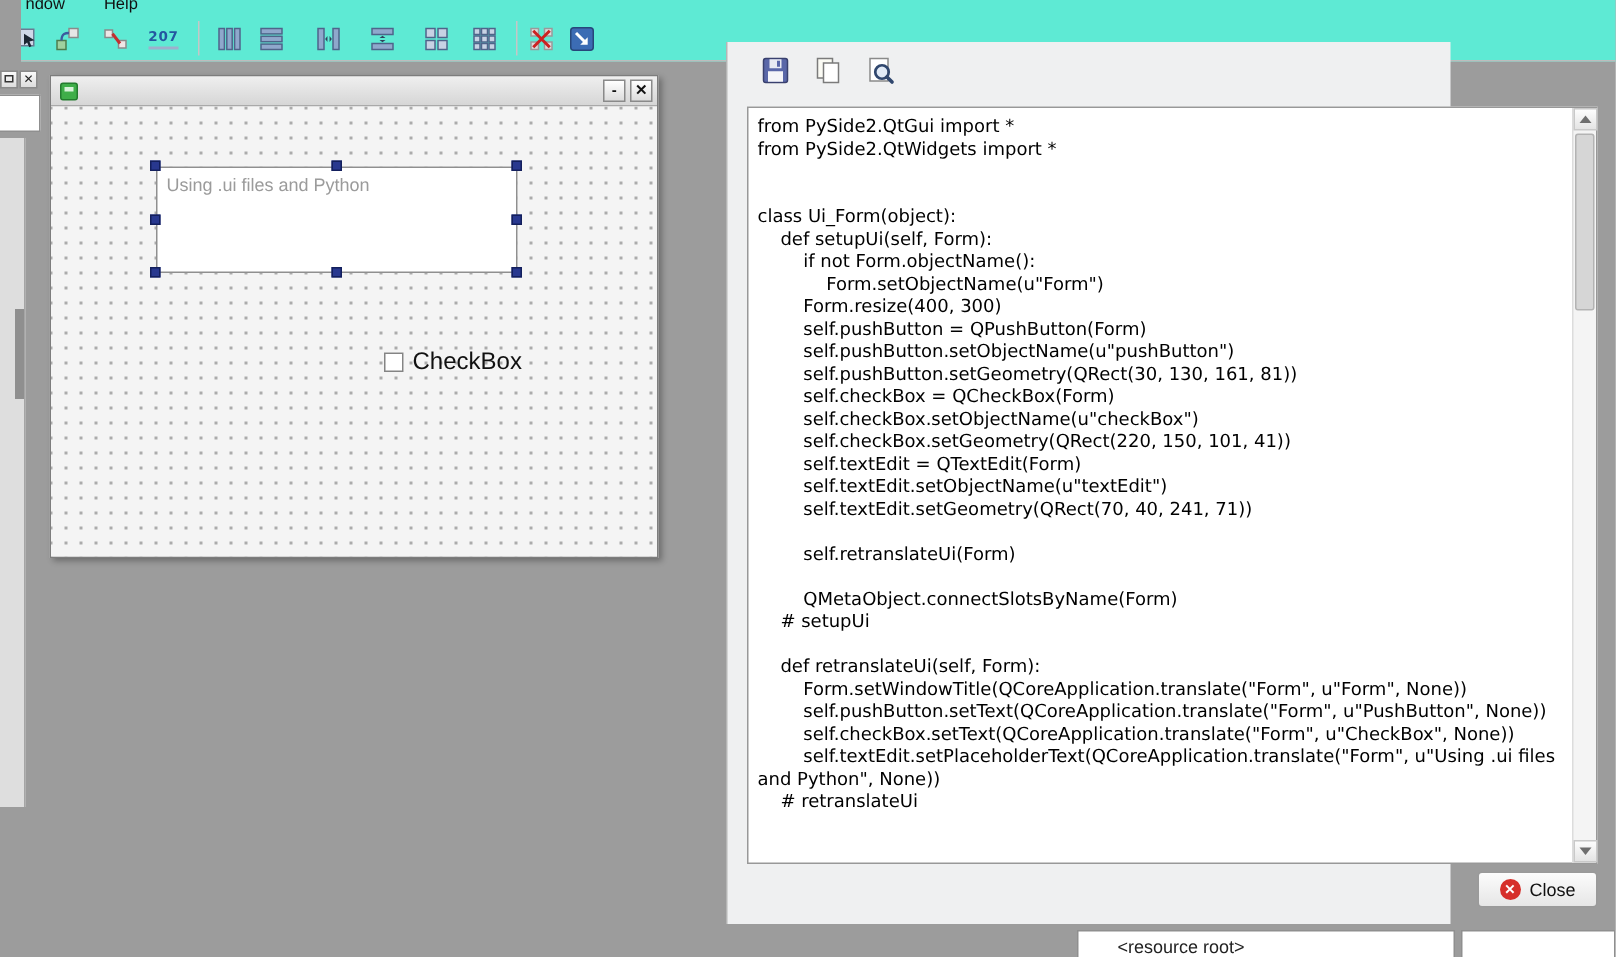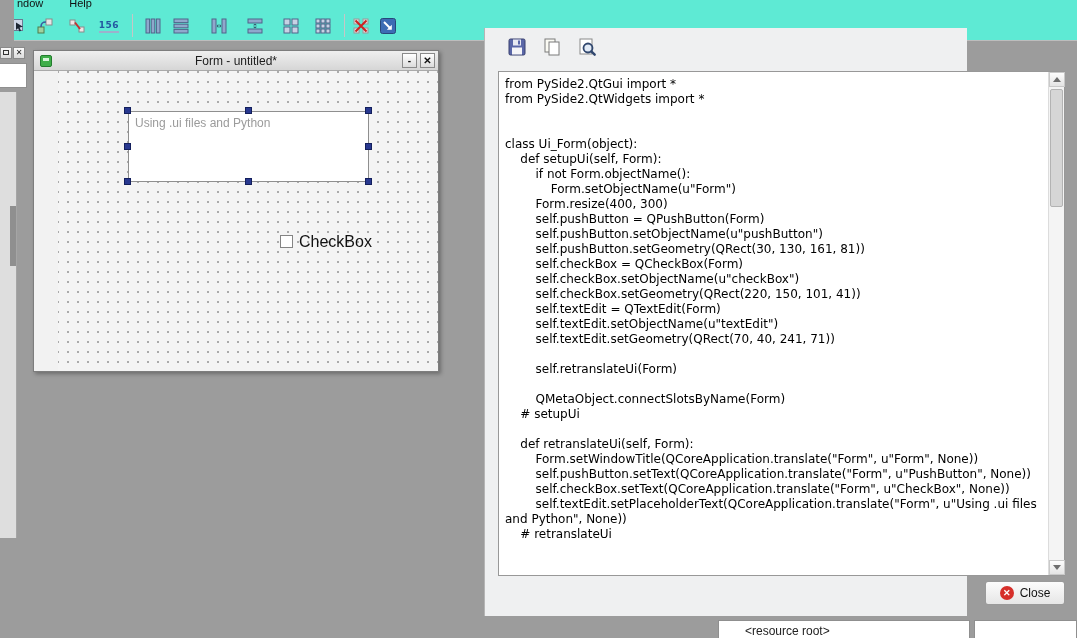--- a/index.html
+++ b/index.html
@@ -33,21 +33,21 @@
           border-bottom:1px solid #a9a9a9; display:flex; align-items:center; padding:0 3px; }
   .form-icon { width:12px; height:12px; background:#3fae49; border:1px solid #237c2e; border-radius:2px;
           margin-left:3px; position:relative; }
   .form-icon::after { content:""; position:absolute; left:2px; top:2px; width:6px; height:3px; background:#d8f3da; }
   .title-text { position:absolute; left:0; right:0; text-align:center; font-size:12px; color:#1c1c1c; }
   .cap-btn { position:relative; z-index:1; width:15px; height:15px; margin-left:3px;
           border:1px solid #8a8a8a; background:linear-gradient(#fff,#dcdcdc); font-size:10px; line-height:13px;
           text-align:center; color:#111; font-weight:bold; }
   .formbody { position:absolute; left:0; right:0; top:20px; bottom:0; background-color:#f4f4f4;
           background-image:radial-gradient(circle,#ababab 1px, rgba(0,0,0,0) 1.2px);
-          background-size:10px 10px; background-position:5px 6px;margin-left:24px; }
+          background-size:10px 10px; background-position:5px 6px; }
   .textedit { position:absolute; left:70px; top:40px; width:241px; height:71px; background:#fff;
           border:1px solid #8f8f8f; padding:4px 6px; font-size:12px; color:#9b9b9b; }
   .handle { position:absolute; width:7px; height:7px; background:#28388f; border:1px solid #131f5c; }
   .pushbtn { position:absolute; left:30px; top:130px; width:161px; height:81px;
           background:linear-gradient(#fdfdfd,#efefef 80%,#e4e4e4); border:1px solid #a9a9a9; border-radius:3px;
           display:flex; align-items:center; justify-content:center; font-size:12px; color:#111; }
   .checkbox { position:absolute; left:220px; top:150px; width:101px; height:41px; display:flex;
           align-items:center; gap:6px; font-size:16px; color:#111; padding-left:2px; }
   .checkbox .box { width:13px; height:13px; background:#fff; border:1px solid #848484; }
 
@@ -109,21 +109,21 @@
       </svg>
     </div>
     <div class="tbtn" style="left:50px">
       <svg width="20" height="20" viewBox="0 0 20 20">
         <rect x="3" y="4" width="5" height="5" fill="#efe6e6" stroke="#8a8a8a"></rect>
         <rect x="12" y="11" width="5" height="5" fill="#efe6e6" stroke="#8a8a8a"></rect>
         <path d="M8 6.5 L13 13" stroke="#c23030" stroke-width="2"></path>
       </svg>
     </div>
     <div class="tbtn" style="left:82px">
-      <span class="tab-order-glyph">156</span>
+      <span class="tab-order-glyph">207</span>
     </div>
 
     <div class="tsep" style="left:118px"></div>
 
     <div class="tbtn" style="left:126px">
       <svg width="20" height="20" viewBox="0 0 20 20">
         <g fill="#8fa8cc" stroke="#4f648a">
           <rect x="3" y="3" width="3.6" height="14"></rect>
             <rect x="8.2" y="3" width="3.6" height="14"></rect>
             <rect x="13.4" y="3" width="3.6" height="14"></rect>
@@ -216,21 +216,20 @@
     <span>✕</span>
   </div>
   <div class="left-box"></div>
   <div class="left-col">
     <div class="left-scroll-handle"></div>
   </div>
 
   <div class="formwin">
     <div class="titlebar">
       <div class="form-icon"></div>
-      <span class="title-text">Form - untitled*</span>
       <span style="flex:1"></span>
       <div class="cap-btn">-</div>
       <div class="cap-btn">✕</div>
     </div>
     <div class="formbody">
 
       <div class="textedit">Using .ui files and Python</div>
 
       <div class="handle" style="left:66px;top:36px"></div>
       <div class="handle" style="left:187px;top:36px"></div>

